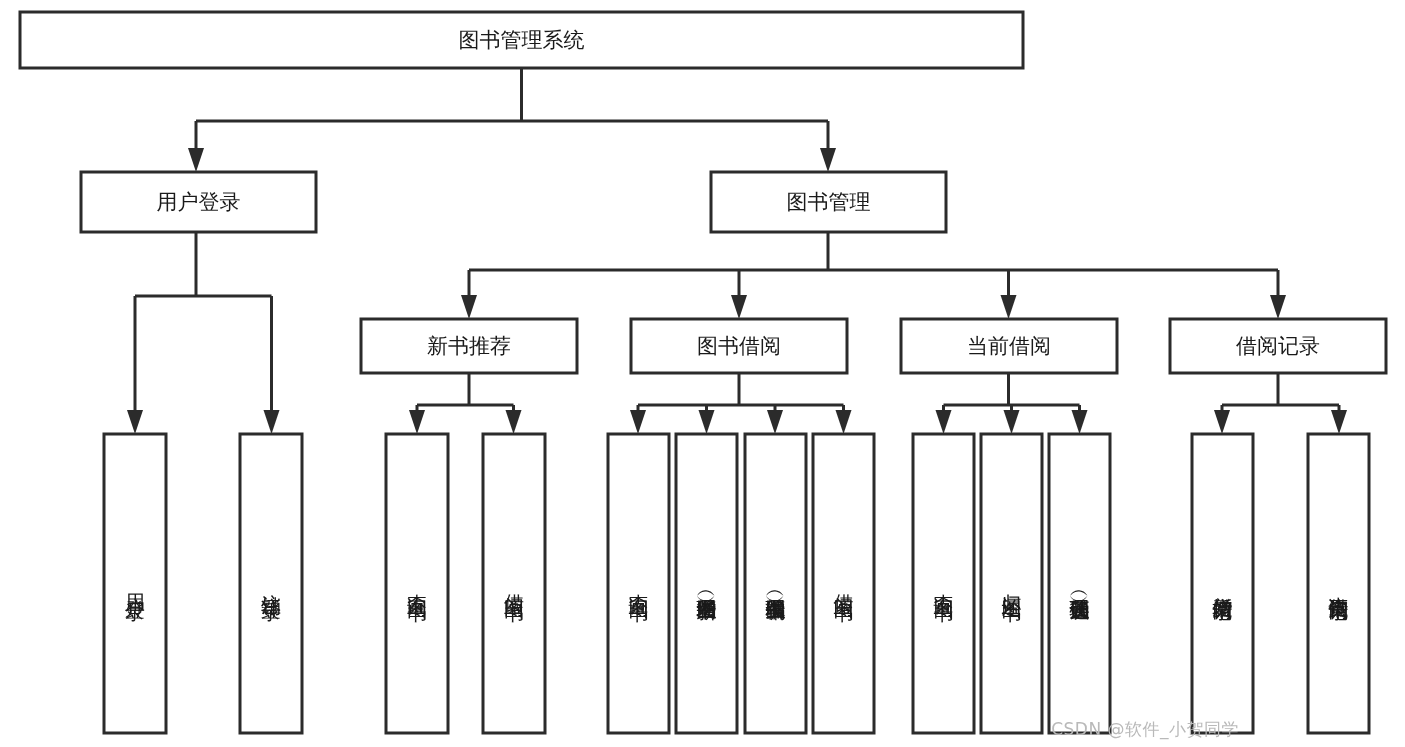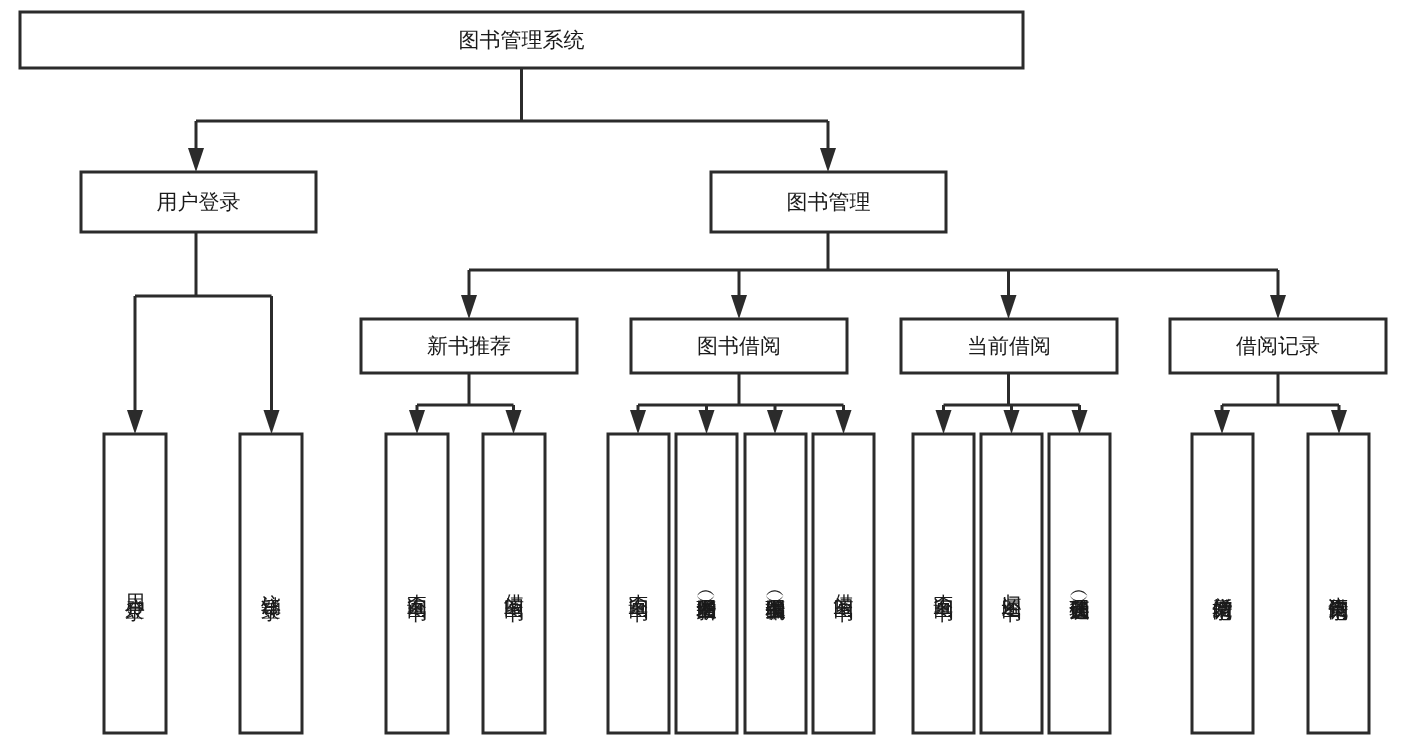--- a/index.html
+++ b/index.html
@@ -200,13 +200,14 @@
   <div class="vlabel" style="left:745px; top:434px; width:61px; height:299px; letter-spacing:0px;">编辑图书（管理员）</div>
   <div class="vlabel" style="left:813px; top:434px; width:61px; height:299px;">借阅图书</div>
 
   <div class="vlabel" style="left:913px; top:434px; width:61px; height:299px;">查询图书</div>
   <div class="vlabel" style="left:981px; top:434px; width:61px; height:299px;">归还图书</div>
   <div class="vlabel" style="left:1049px; top:434px; width:61px; height:299px; letter-spacing:0px;">确认归还（管理员）</div>
 
   <div class="vlabel" style="left:1192px; top:434px; width:61px; height:299px; letter-spacing:1px;">新增借阅记录</div>
   <div class="vlabel" style="left:1308px; top:434px; width:61px; height:299px; letter-spacing:1px;">查询借阅记录</div>
 
+  <div class="watermark">CSDN @软件_小贺同学</div>
 </div>
 
 </body></html>

